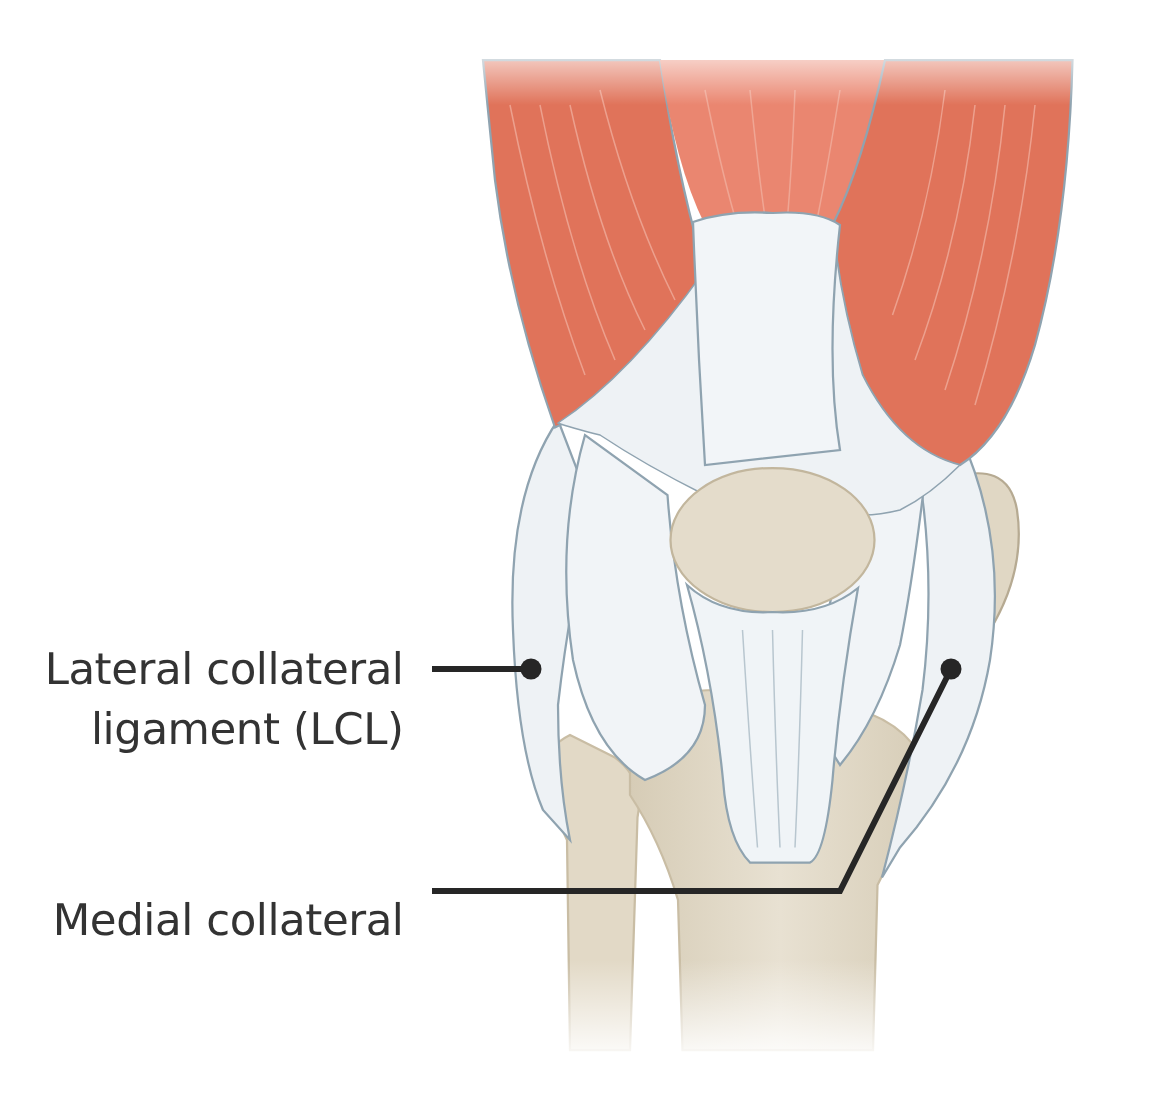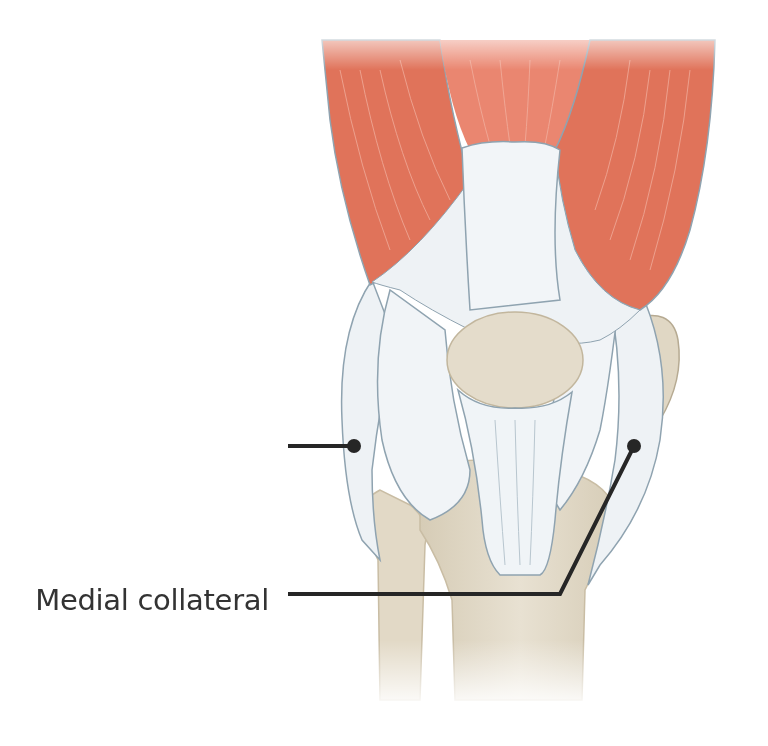--- a/index.html
+++ b/index.html
@@ -1,21 +1,21 @@
 <!DOCTYPE html>
 <html><head>
 <meta charset="utf-8">
 <style>
   html, body { margin: 0; padding: 0; background: #ffffff; }
   body { width: 768px; height: 746px; position: relative; overflow: hidden; font-family: "DejaVu Sans", sans-serif; }
   #stage { position: absolute; left: 0; top: 0; width: 768px; height: 746px; }
   .label { position: absolute; color: #333333; font-size: 29px; line-height: 40px; text-align: right; letter-spacing: -0.3px; }
   .label span { display: block; }
   #lcl-label { right: 499px; top: 426px; }
-  #mcl-label { right: 499px; top: 580px; }
+  #mcl-label { right: 499px; top: 593px; }
 </style>
 </head>
 <body>
 
 <div id="stage">
   <svg width="768" height="746" viewBox="0 0 768 746">
     <defs>
       <linearGradient id="fadeTop" x1="0" y1="0" x2="0" y2="1">
         <stop offset="0" stop-color="#ffffff" stop-opacity="1"></stop>
         <stop offset="1" stop-color="#ffffff" stop-opacity="0"></stop>
@@ -93,17 +93,19 @@
       <line x1="288" y1="446" x2="354" y2="446" stroke="#262626" stroke-width="4"></line>
       <circle cx="354" cy="446" r="7" fill="#262626"></circle>
     </g>
     <g>
       <polyline points="288,594 560,594 634,446" fill="none" stroke="#262626" stroke-width="4" stroke-linejoin="miter"></polyline>
       <circle cx="634" cy="446" r="7" fill="#262626"></circle>
     </g>
   </svg>
 
   <div id="lcl-label" class="label">
+    <span>Lateral collateral</span>
+    <span>ligament (LCL)</span>
   </div>
   <div id="mcl-label" class="label">
     <span>Medial collateral</span>
   </div>
 </div>
 
 </body></html>

